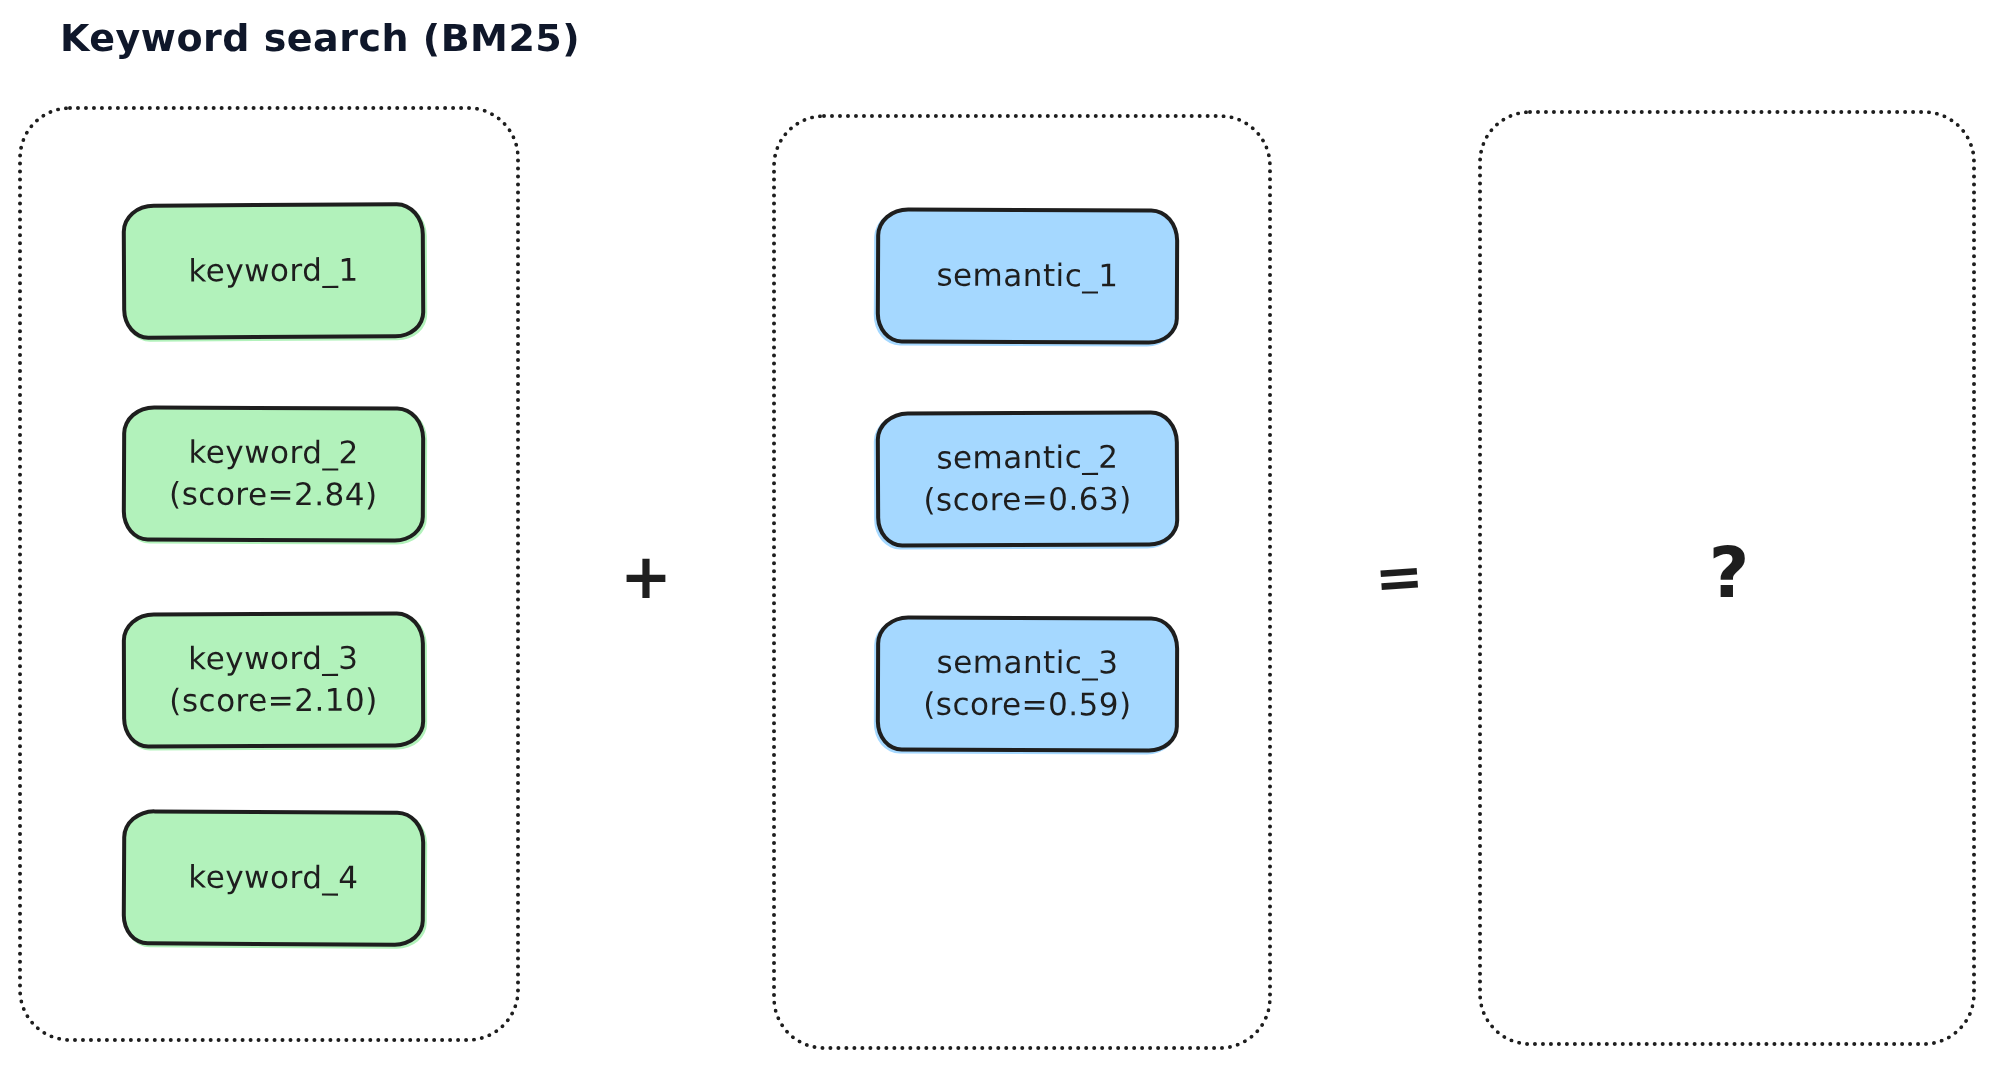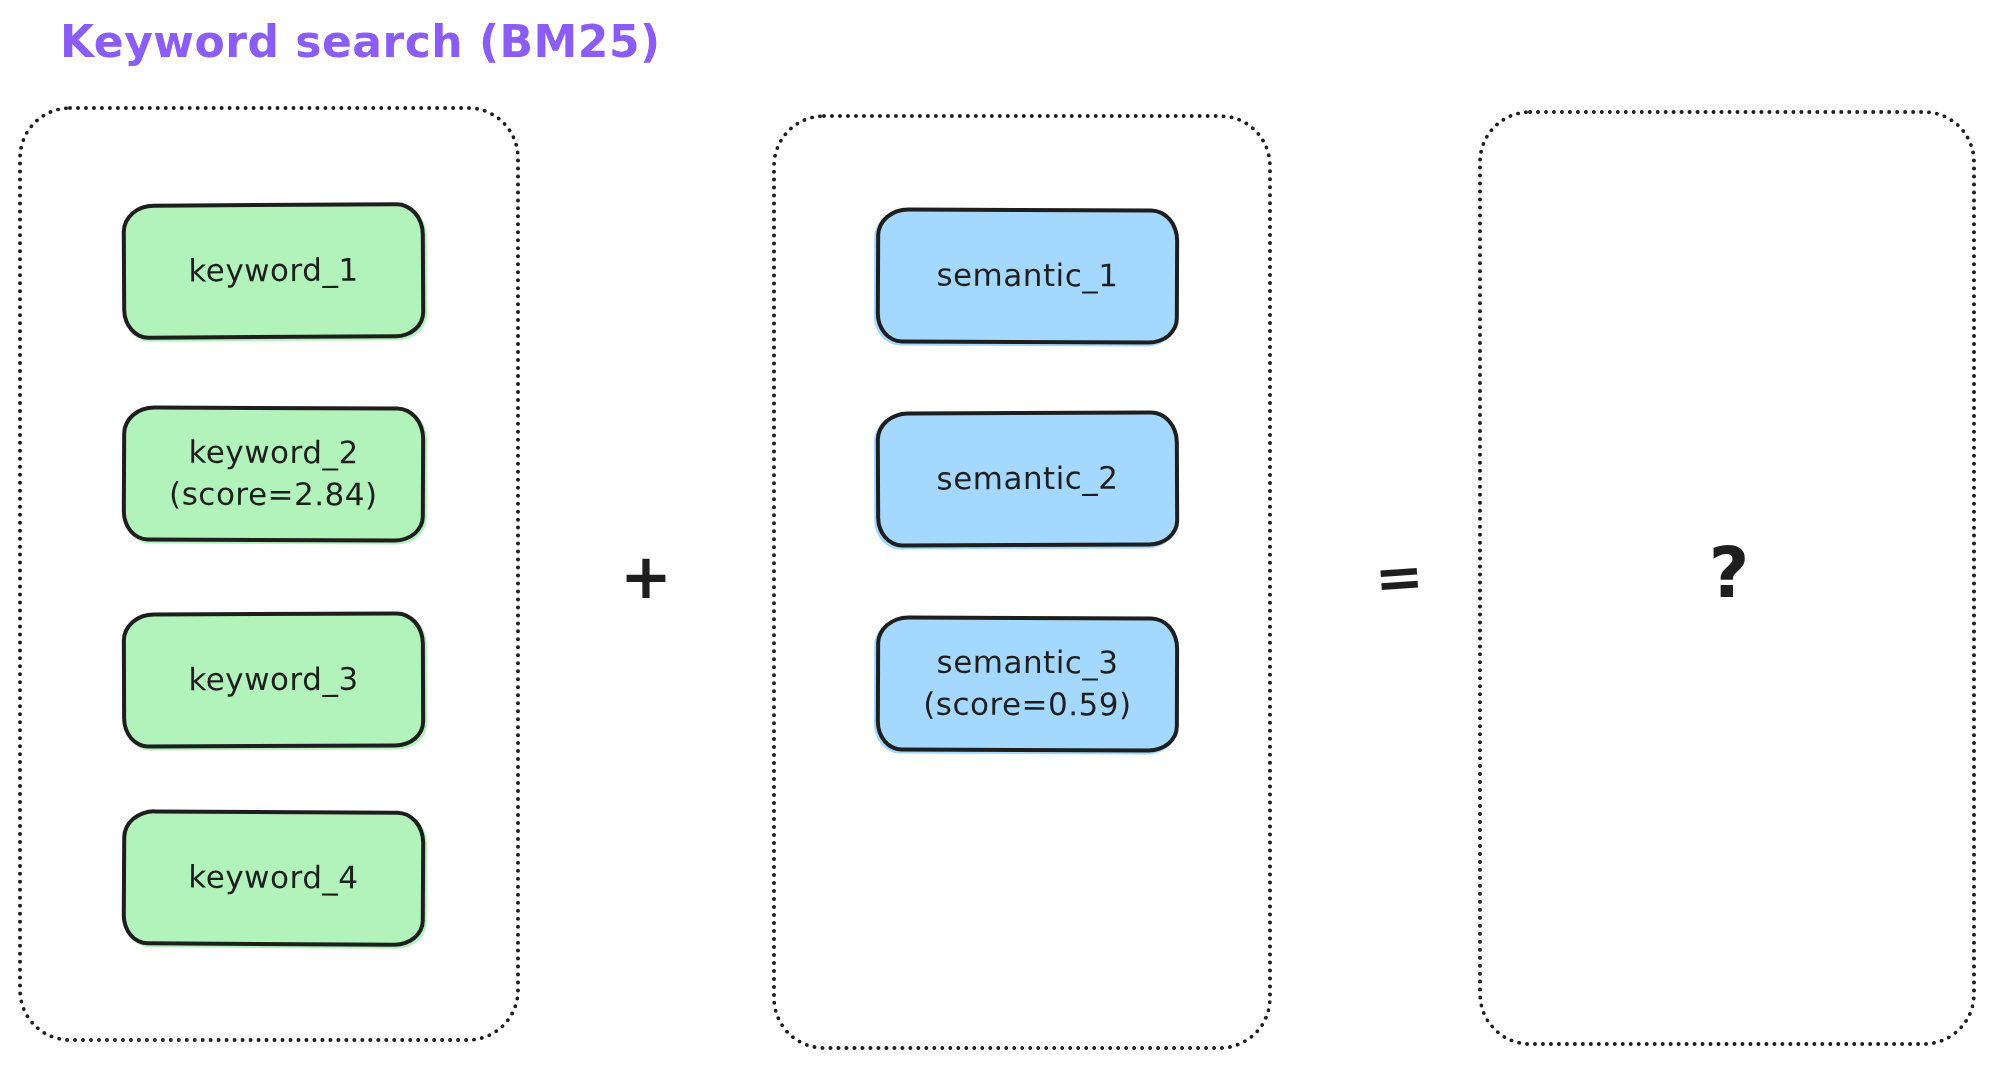--- a/index.html
+++ b/index.html
@@ -15,24 +15,24 @@
 
   .canvas {
     position: relative;
     width: 1999px;
     height: 1069px;
     background: #ffffff;
   }
 
   .col-title {
     position: absolute;
-    font-size: 44px;
+    font-size: 38px;
     font-weight: 600;
     letter-spacing: 0.5px;
-    color: #8b5cf6;
+    color: #0f172a;
     white-space: nowrap;
   }
   #title-keyword  { left: 60px;  top: 16px; }
   #title-semantic { left: 712px; top: 20px; }
 
   .group-frame {
     position: absolute;
     border: 4px dotted #1e1e1e;
     border-radius: 52px;
     background: transparent;
@@ -97,30 +97,32 @@
 
   <div class="result-box kw" id="kw-1">
     <span class="line">keyword_1</span>
   </div>
   <div class="result-box kw" id="kw-2">
     <span class="line">keyword_2</span>
     <span class="line">(score=2.84)</span>
   </div>
   <div class="result-box kw" id="kw-3">
     <span class="line">keyword_3</span>
+    <span class="line">(score=2.10)</span>
   </div>
   <div class="result-box kw" id="kw-4">
     <span class="line">keyword_4</span>
   </div>
 
   <div class="result-box sem" id="sem-1">
     <span class="line">semantic_1</span>
   </div>
   <div class="result-box sem" id="sem-2">
     <span class="line">semantic_2</span>
+    <span class="line">(score=0.63)</span>
   </div>
   <div class="result-box sem" id="sem-3">
     <span class="line">semantic_3</span>
     <span class="line">(score=0.59)</span>
   </div>
 
   <div class="operator" id="op-plus">+</div>
 
   <div class="operator" id="op-equals">=</div>
 

